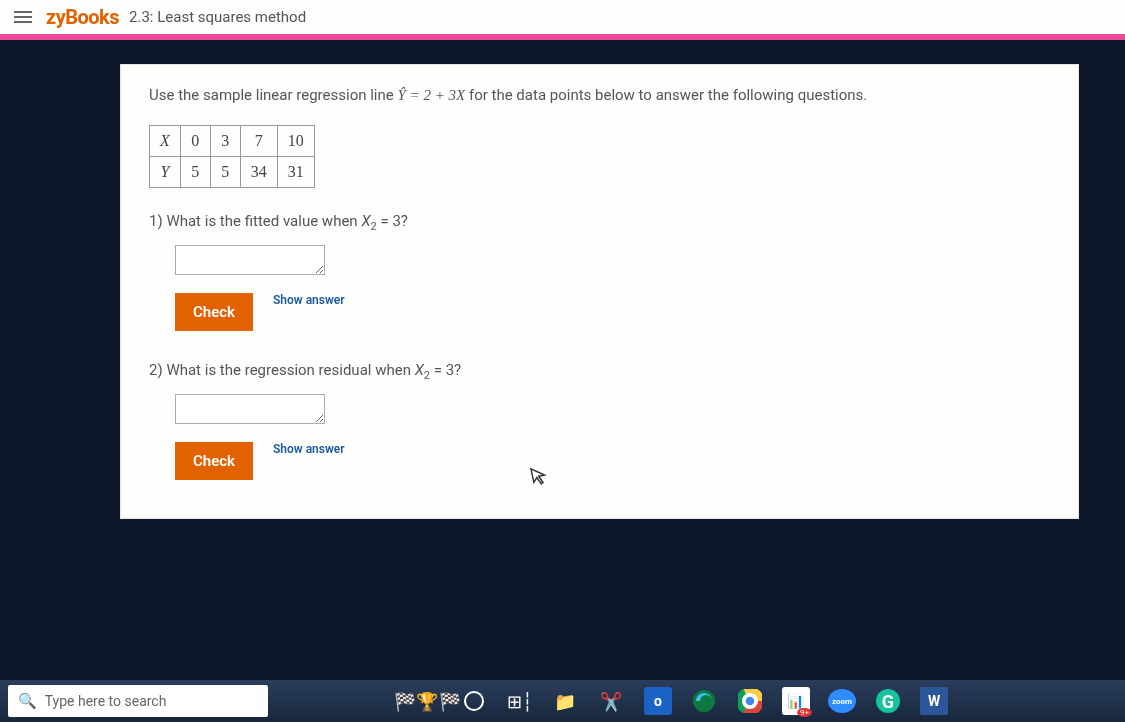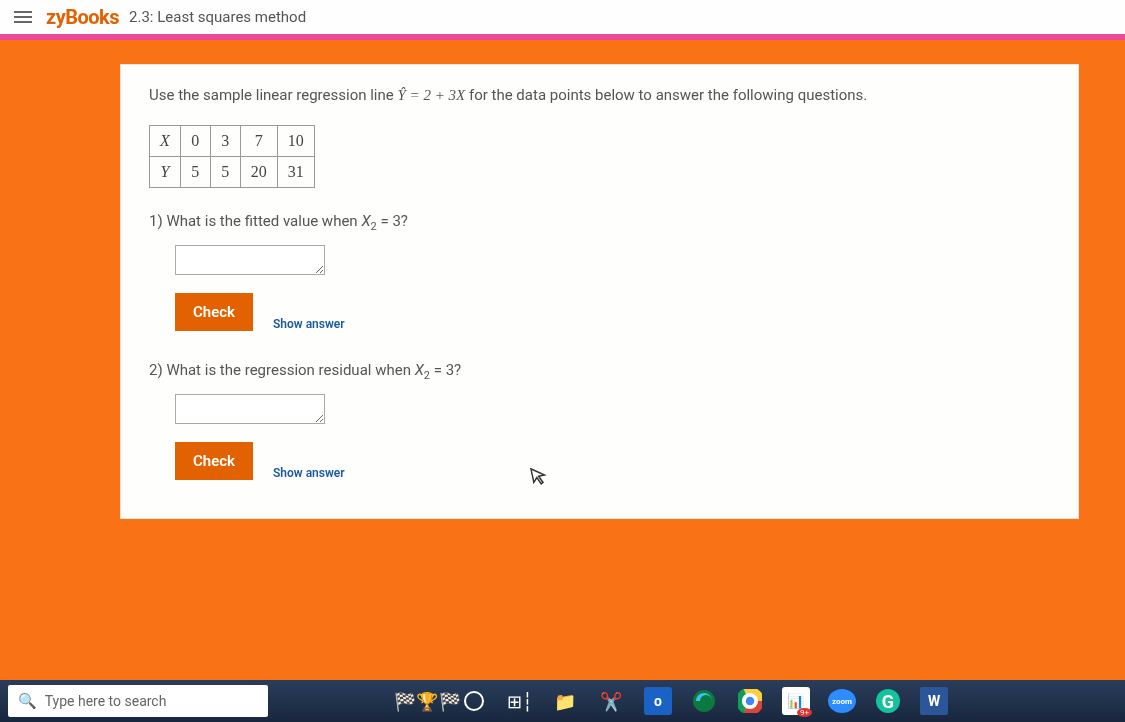--- a/index.html
+++ b/index.html
@@ -42,21 +42,21 @@
       font-weight: 700;
       font-size: 20px;
       letter-spacing: -0.5px;
     }
     .section-title {
       color: #555;
       font-size: 15px;
     }
     .content-wrap {
       padding: 0 46px 0 120px;
-      background: #f97316;
+      background: #0f172a;
       height: calc(100% - 40px - 42px);
       overflow: hidden;
     }
     .card {
       background: #fefefc;
       border: 1px solid #e5e5e0;
       margin-top: 24px;
       padding: 18px 28px 28px 28px;
       color: #444;
     }
@@ -105,21 +105,21 @@
       resize: both;
       overflow: auto;
       margin-left: 26px;
       margin-bottom: 18px;
       display: block;
     }
     .btn-row {
       margin-left: 26px;
       margin-bottom: 30px;
       display: flex;
-      align-items: flex-end;
+      align-items: flex-start;
       gap: 20px;
     }
     .check-btn {
       background: #e26100;
       color: #fff;
       border: none;
       padding: 10px 18px;
       font-size: 15px;
       font-weight: 600;
       cursor: pointer;
@@ -232,21 +232,21 @@
         <th>X</th>
         <td>0</td>
         <td>3</td>
         <td>7</td>
         <td>10</td>
       </tr>
       <tr>
         <th>Y</th>
         <td>5</td>
         <td>5</td>
-        <td>20</td>
+        <td>34</td>
         <td>31</td>
       </tr>
     </tbody>
       </table>
 
     <p class="question">
       <span>1)</span>
       <span> What is the fitted value when </span>
       <span class="var"><span>X</span><span class="sub">2</span></span>
       <span> = 3?</span>

